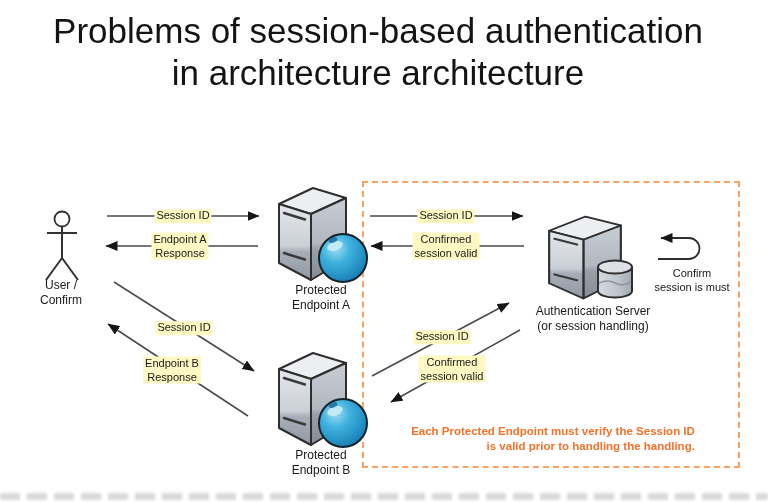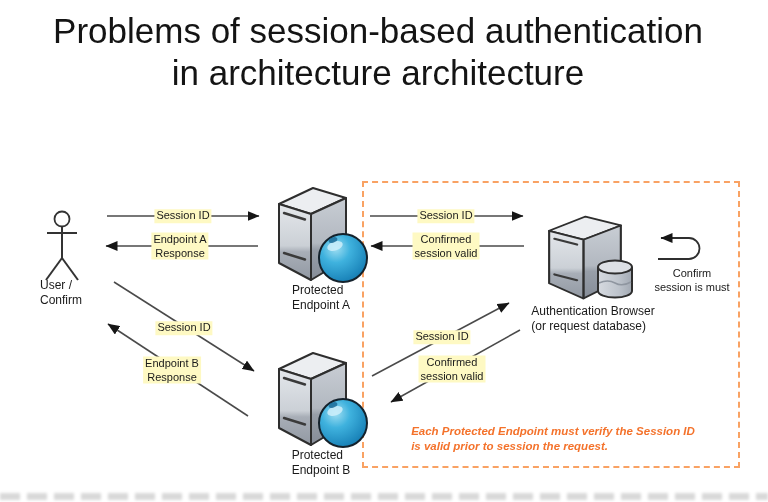--- a/index.html
+++ b/index.html
@@ -6,28 +6,28 @@
   #stage{position:relative;width:768px;height:502px;background:#ffffff;overflow:hidden;
          font-family:"Liberation Sans",sans-serif;}
   .title{position:absolute;left:0;top:10px;width:756px;text-align:center;
          font-weight:300;font-size:35px;line-height:42px;color:#141414;}
   .title span{display:block;}
   svg.layer{position:absolute;left:0;top:0;}
   .lbl{position:absolute;transform:translate(-50%,-50%);text-align:center;
        font-size:11px;line-height:13.5px;color:#1a1a1a;white-space:nowrap;}
   .lbl.bg{background:#fef9c3;padding:0 2px;}
   .lbl span{display:block;}
-  .cap{position:absolute;transform:translate(-50%,-50%);text-align:left;
+  .cap{position:absolute;transform:translate(-50%,-50%);text-align:center;
        font-size:12px;line-height:15px;color:#1a1a1a;white-space:nowrap;}
   .cap span{display:block;}
   .dashed-box{position:absolute;left:362px;top:181px;width:378px;height:287px;
        border:2px dashed #f9a263;box-sizing:border-box;}
   .note{position:absolute;left:553px;top:439px;transform:translate(-50%,-50%);
-       text-align:left;font-weight:bold;font-size:11.5px;line-height:15px;
-       color:#f4722b;white-space:nowrap;font-style:italic;}
+       text-align:right;font-weight:bold;font-size:11.5px;line-height:15px;
+       color:#f4722b;white-space:nowrap;}
   .note span{display:block;}
   .bottom-strip{position:absolute;left:0;top:493px;width:768px;height:7px;
        background:repeating-linear-gradient(90deg,#c8c8c8 0 20px,#ffffff 20px 27px);
        filter:blur(1.8px);opacity:.7;}
 </style>
 </head>
 <body>
 
 <div id="stage">
 
@@ -123,22 +123,22 @@
   </div>
   <div class="cap" style="left:321px;top:298px">
     <span>Protected</span>
     <span>Endpoint A</span>
   </div>
   <div class="cap" style="left:321px;top:463px">
     <span>Protected</span>
     <span>Endpoint B</span>
   </div>
   <div class="cap" style="left:593px;top:319px">
-    <span>Authentication Browser</span>
-    <span>(or request database)</span>
+    <span>Authentication Server</span>
+    <span>(or session handling)</span>
   </div>
 
   <div class="lbl bg" style="left:183px;top:216px">Session ID</div>
   <div class="lbl bg" style="left:180px;top:246px">
     <span>Endpoint A</span>
     <span>Response</span>
   </div>
   <div class="lbl bg" style="left:446px;top:216px">Session ID</div>
   <div class="lbl bg" style="left:446px;top:246px">
     <span>Confirmed</span>
@@ -154,17 +154,17 @@
     <span>Confirmed</span>
     <span>session valid</span>
   </div>
   <div class="lbl" style="left:692px;top:280px">
     <span>Confirm</span>
     <span>session is must</span>
   </div>
 
   <div class="note">
     <span>Each Protected Endpoint must verify the Session ID</span>
-    <span>is valid prior to session the request.</span>
+    <span>is valid prior to handling the handling.</span>
   </div>
 
   <div class="bottom-strip"></div>
 </div>
 
 </body></html>

